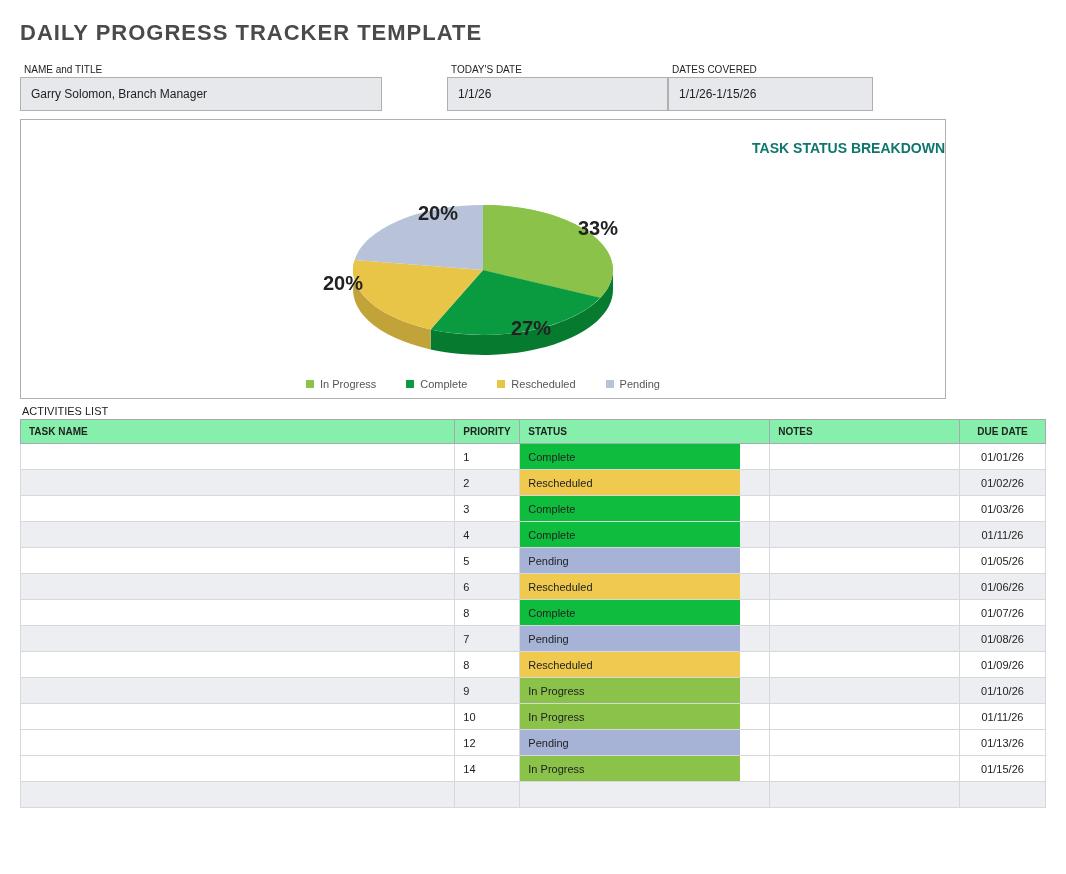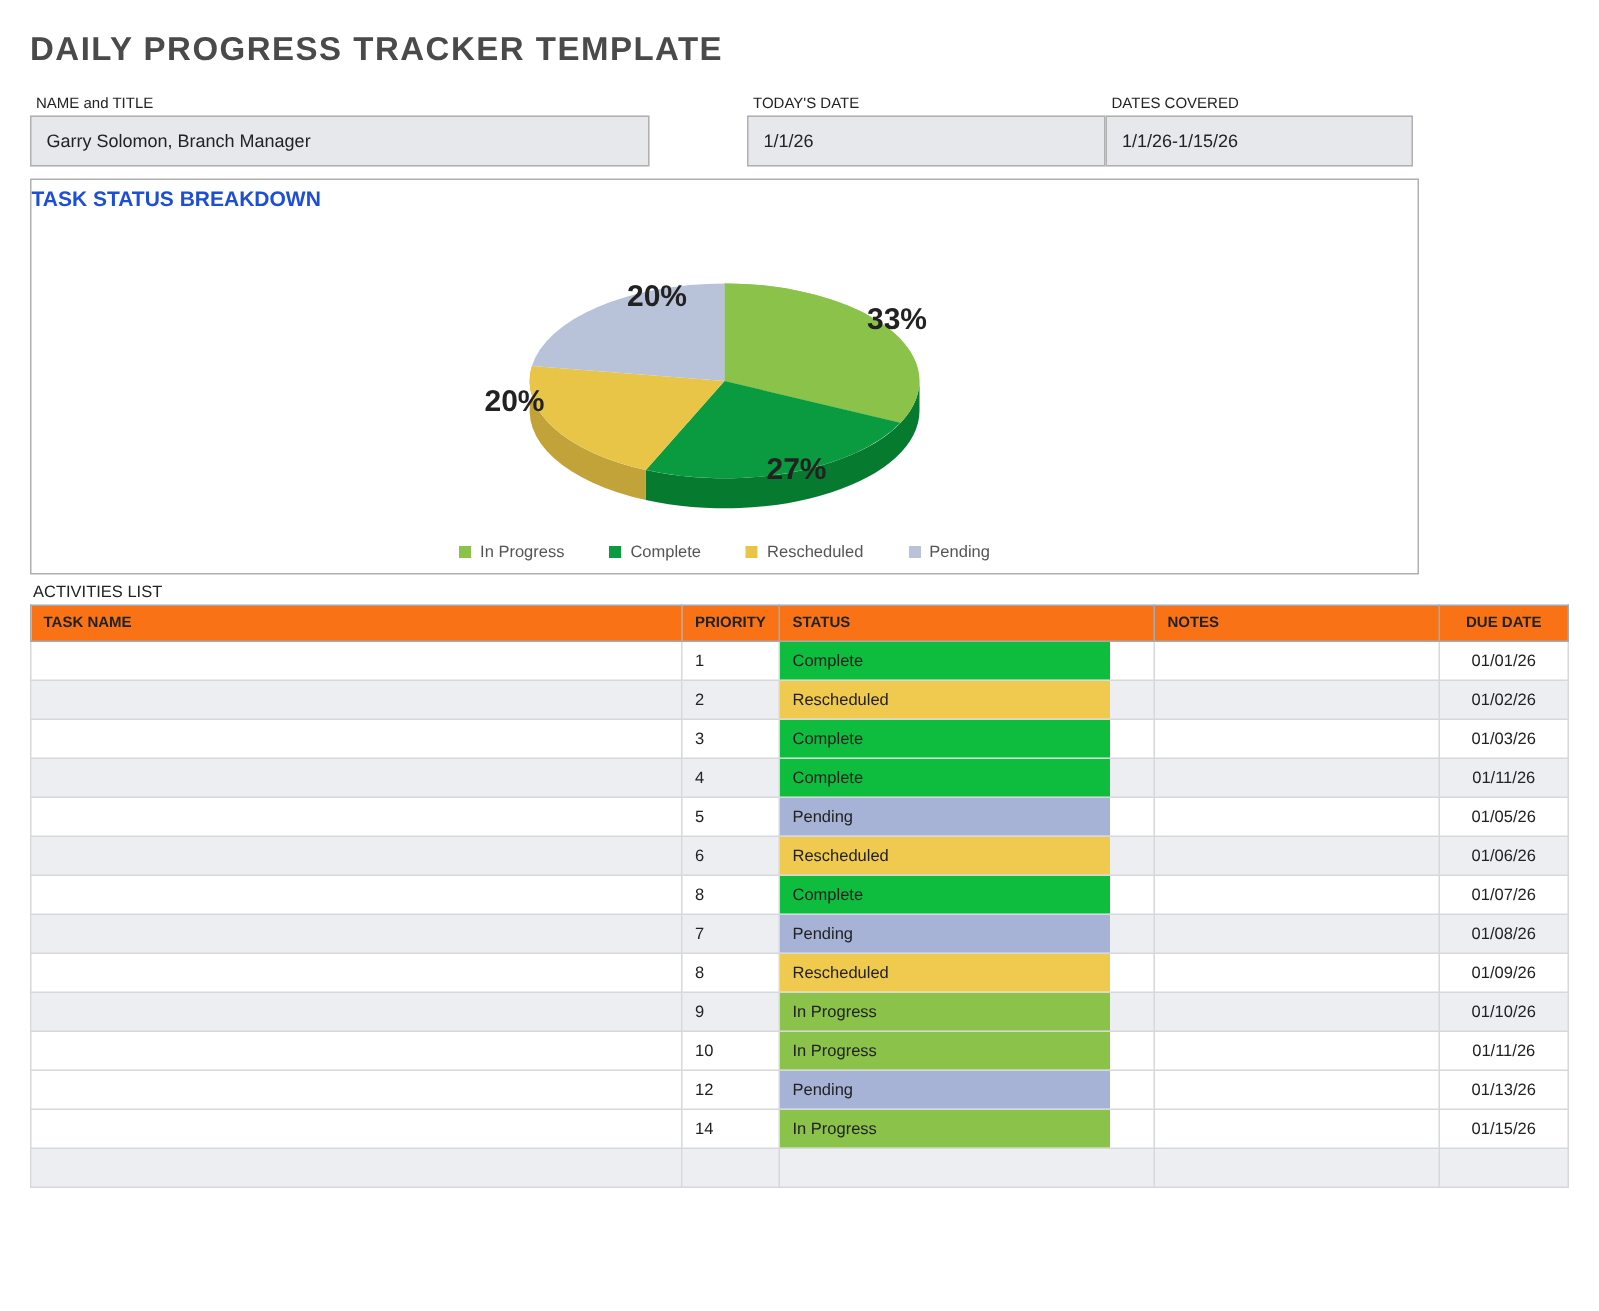--- a/index.html
+++ b/index.html
@@ -3,54 +3,54 @@
 <meta charset="utf-8">
 <style>
   * { box-sizing: border-box; margin: 0; padding: 0; }
   body { font-family: Arial, sans-serif; background: #fff; padding: 20px; width: 1066px; }
   .page-title { font-size: 22px; font-weight: bold; color: #4a4a4a; letter-spacing: 1px; margin-bottom: 18px; font-family: "Century Gothic", Arial, sans-serif; }
   .header-row { display: flex; gap: 0; margin-bottom: 8px; }
   .header-block { display: flex; flex-direction: column; }
   .header-label { font-size: 10px; color: #222; padding: 0 0 2px 4px; }
   .header-value { border: 1px solid #b0b0b0; background: #e6e8eb; padding: 4px 10px; font-size: 12px; color: #222; height: 34px; display: flex; align-items: center; }
   .chart-container { border: 1px solid #b0b0b0; padding: 4px 0 8px 0; margin-bottom: 6px; width: 926px; }
-  .chart-title { text-align: left; font-size: 14px; font-weight: bold; font-family: "Century Gothic", Arial, sans-serif; color: #1d4ed8; margin-bottom: 4px; }
+  .chart-title { text-align: right; font-size: 14px; font-weight: bold; font-family: "Century Gothic", Arial, sans-serif; color: #0f766e; margin-bottom: 4px; margin-top: 16px; }
   .chart-svg { display: block; margin: 0 auto; }
   .legend { display: flex; justify-content: center; gap: 30px; font-size: 11px; color: #555; margin-top: 8px; }
   .legend-item { display: flex; align-items: center; gap: 6px; }
   .legend-sq { width: 8px; height: 8px; display: inline-block; }
   .section-title { font-size: 11px; color: #222; margin-bottom: 2px; padding-left: 2px; }
   table { border-collapse: collapse; width: 1026px; }
-  th { background: #f97316; border: 1px solid #a6a9af; font-size: 10px; font-weight: bold; text-align: left; padding: 6px 8px; color: #222; font-family: "Century Gothic", Arial, sans-serif; }
+  th { background: #86efac; border: 1px solid #a6a9af; font-size: 10px; font-weight: bold; text-align: left; padding: 6px 8px; color: #222; font-family: "Century Gothic", Arial, sans-serif; }
   td { border: 1px solid #d6d8dc; font-size: 11px; padding: 0; height: 26px; color: #222; }
   td.pad { padding: 4px 8px; }
   tr.alt td { background: #eceef1; }
   tr.plain td { background: #fff; }
   .status-cell { display: flex; height: 100%; }
   .status-fill { display: flex; align-items: center; padding-left: 8px; font-size: 11px; color: #222; height: 100%; flex: 0 0 220px; }
   .status-blank { flex: 1; }
   .col-task { width: 435px; }
   .col-priority { width: 65px; }
   .col-status { width: 250px; }
   .col-notes { width: 190px; }
   .col-due { width: 86px; text-align:center;}
   .due { }
 </style>
 </head>
 <body>
 
 <div class="page-title">DAILY PROGRESS TRACKER TEMPLATE</div>
 
 <div class="header-row">
-  <div class="header-block" style="width:413px;">
+  <div class="header-block" style="width:362px;">
     <div class="header-label">NAME and TITLE</div>
     <div class="header-value">Garry Solomon, Branch Manager</div>
   </div>
   <div style="width:65px;"></div>
-  <div class="header-block" style="width:239px;">
+  <div class="header-block" style="width:221px;">
     <div class="header-label">TODAY'S DATE</div>
     <div class="header-value">1/1/26</div>
   </div>
   <div class="header-block" style="width:205px;">
     <div class="header-label">DATES COVERED</div>
     <div class="header-value">1/1/26-1/15/26</div>
   </div>
 </div>
 
 <div class="chart-container">

